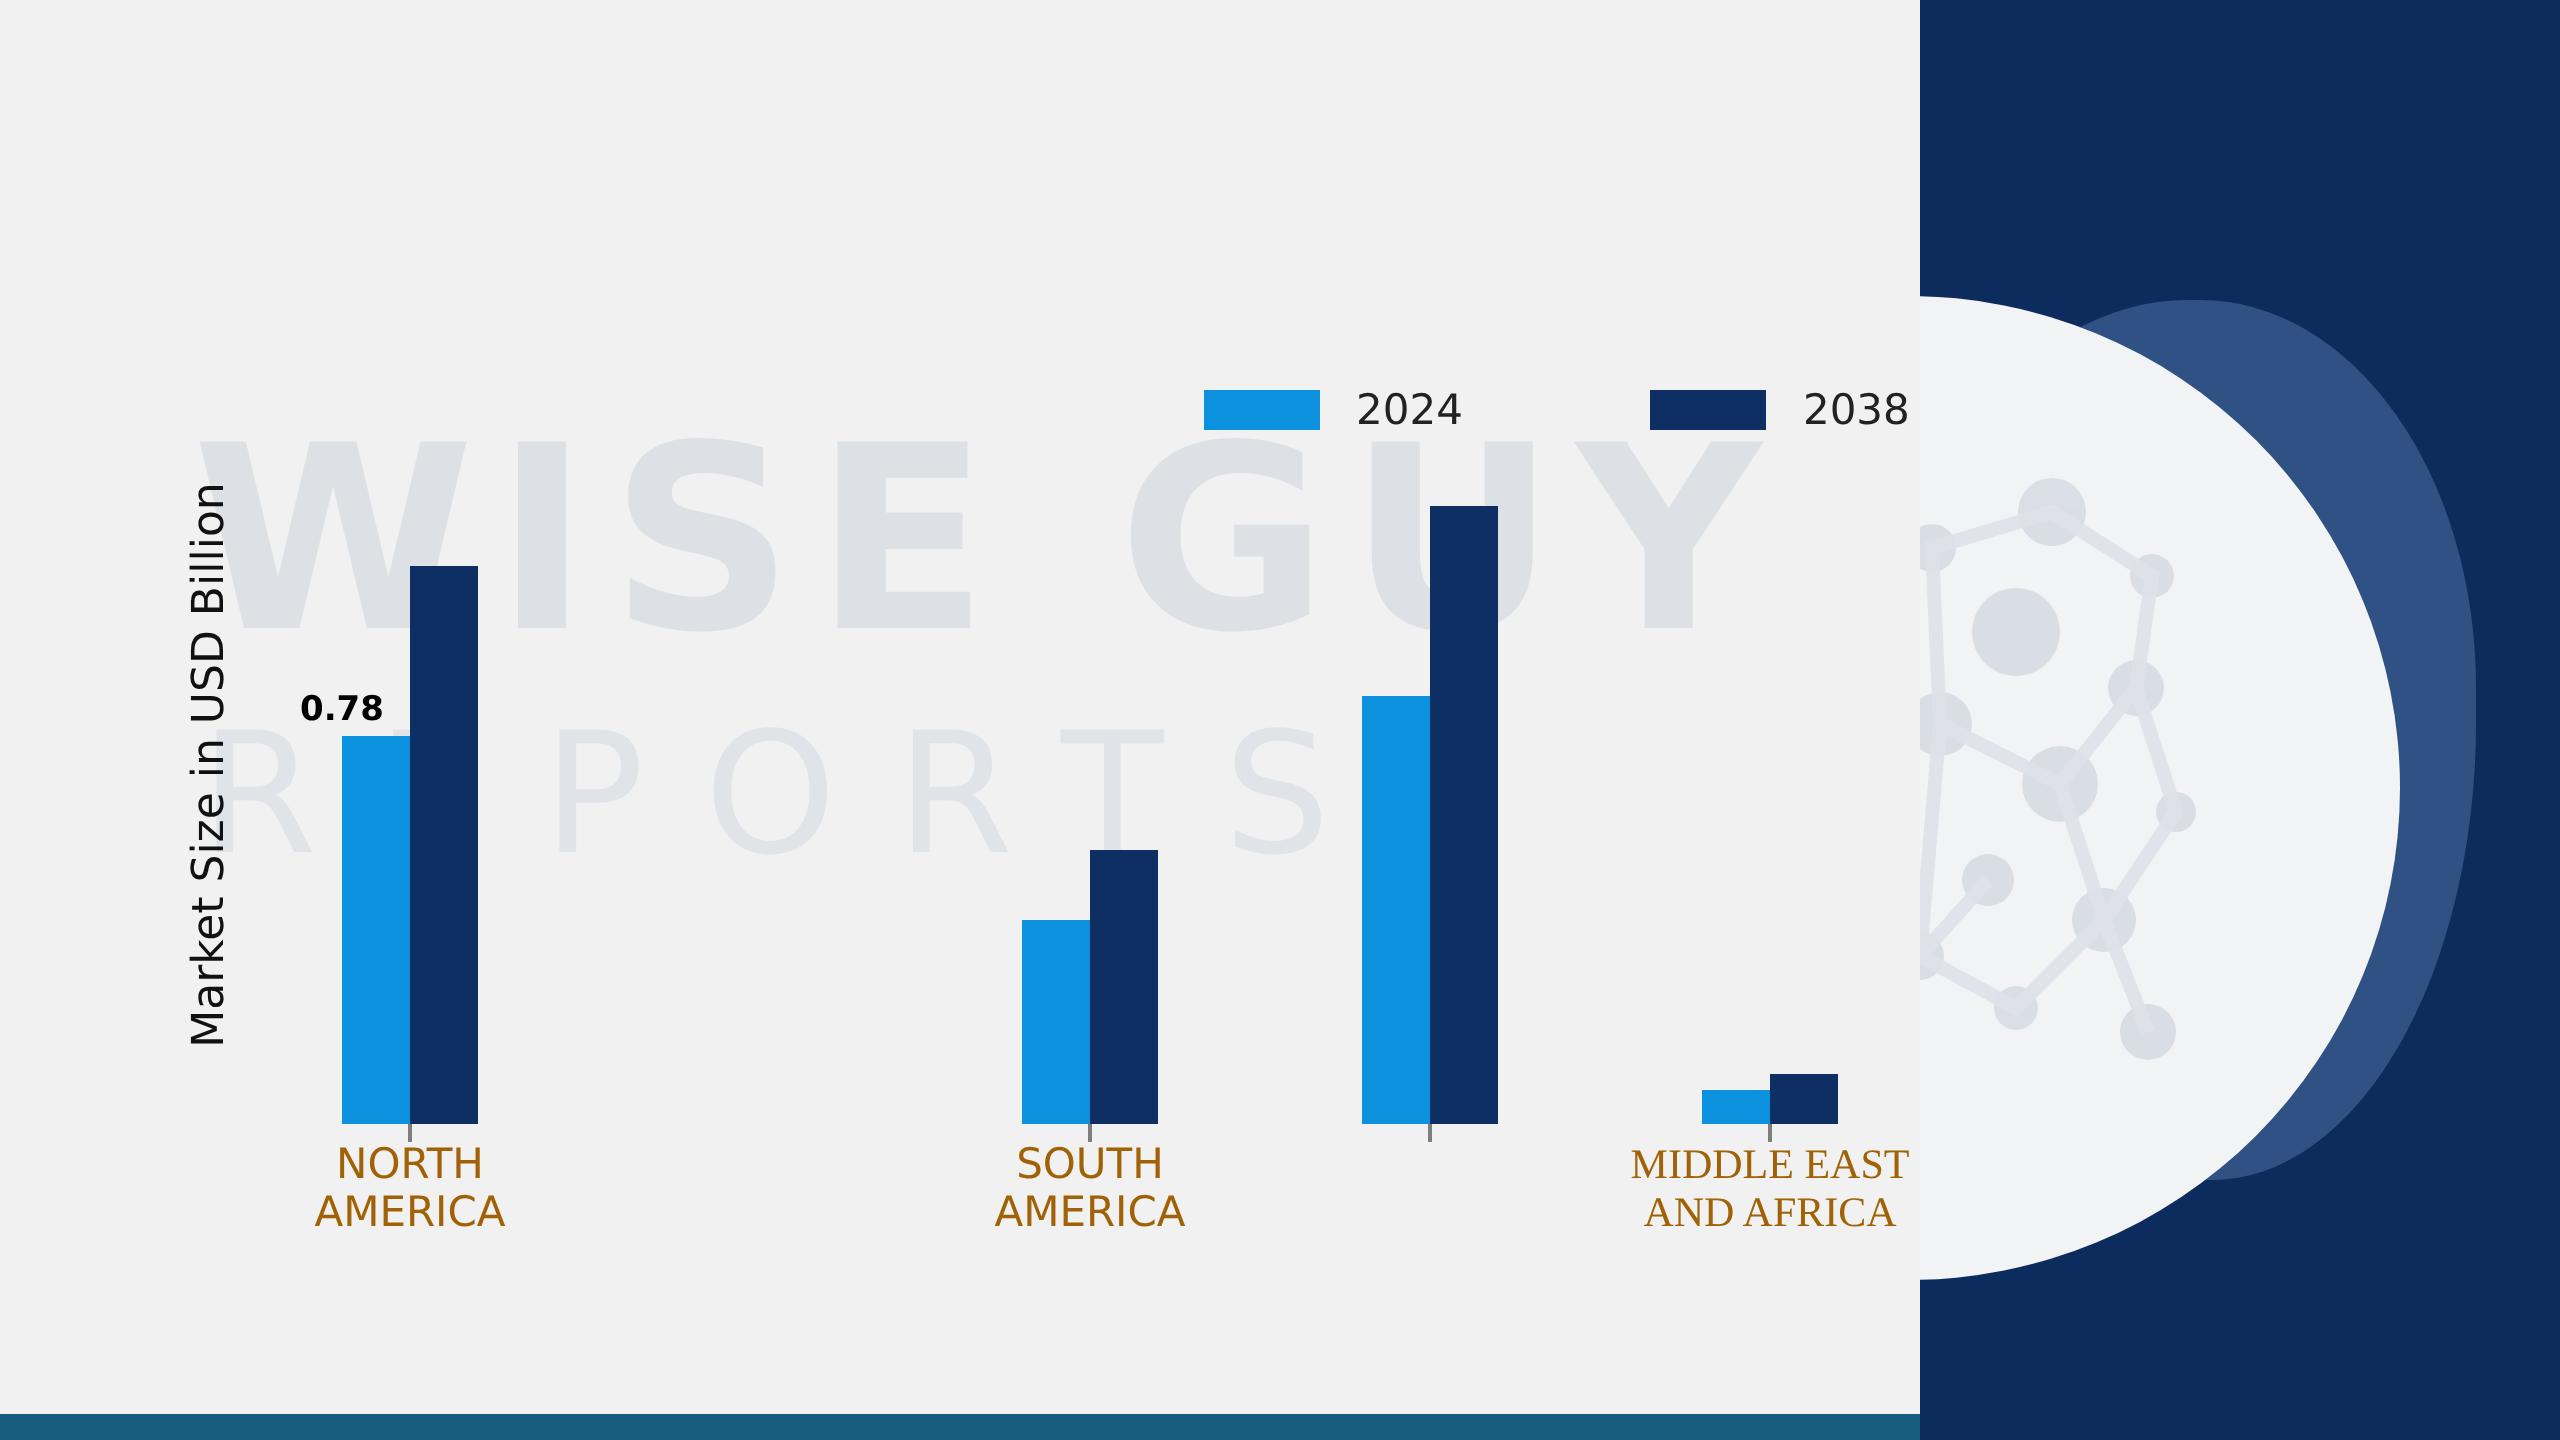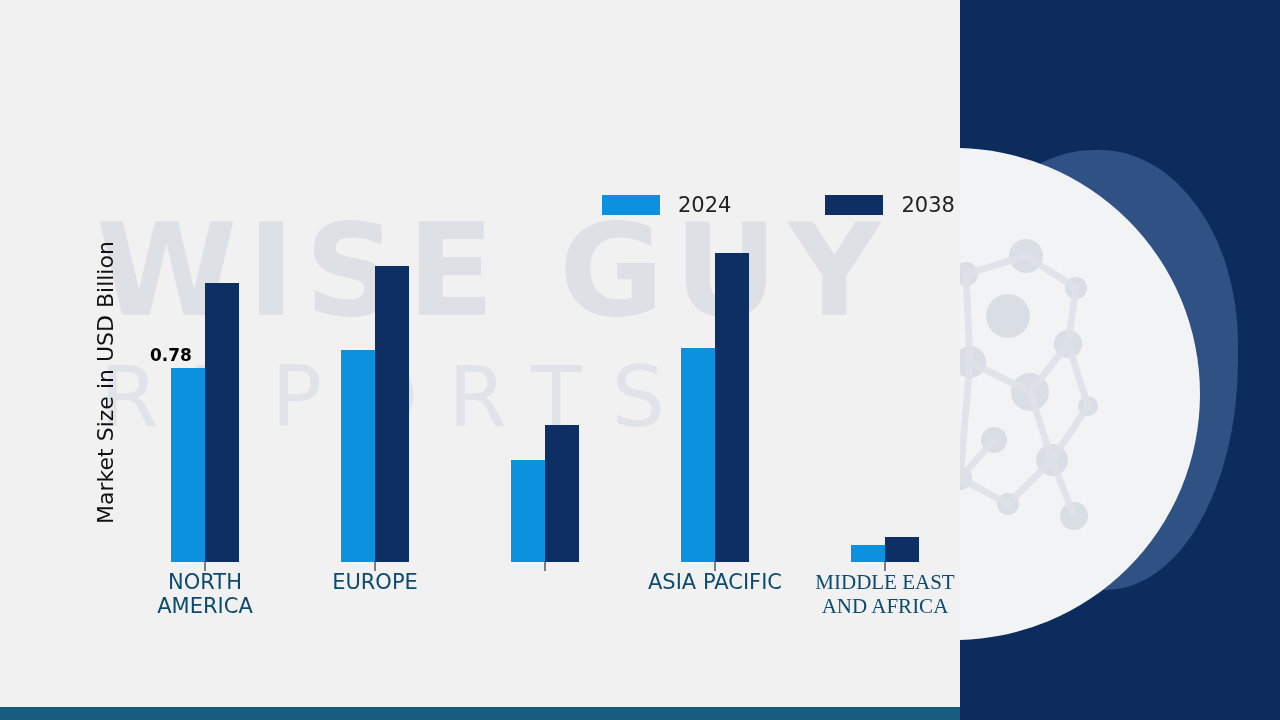--- a/index.html
+++ b/index.html
@@ -131,21 +131,21 @@
   .bar { width:34px; display:block; }
   .bar.y2024 { background:#0b91dd; }
   .bar.y2032 { background:#0d2f63; }
   .tick {
     position:absolute; bottom:-9px; left:68px;
     width:2px; height:9px; background:#7d7d7d;
   }
   .cat-label {
     position:absolute; top:370px; left:-16px;
     width:170px; text-align:center;
-    font-size:21px; line-height:1.16; color:#0c4a6e;
+    font-size:21px; line-height:1.16; color:#a16207;
   }
   .value-label {
     position:absolute;
     font-size:17px; font-weight:700; color:#000;
     white-space:nowrap;
   }
 </style>
 </head>
 <body>
 
@@ -177,42 +177,34 @@
     <div class="plot" id="plot">
       <div class="axis-line"></div>
     <div class="group" style="left: 46px;">
           <div class="bars">
             <div class="bar y2024" style="height: 194px; background: rgb(11, 145, 221);"></div>
             <div class="bar y2032" style="height: 279px; background: rgb(13, 47, 99);"></div>
           </div>
           <div class="tick"></div>
           <div class="cat-label">NORTH AMERICA</div>
         </div>
-        <div class="group" style="left: 216px;">
-          <div class="bars">
-            <div class="bar y2024" style="height: 212px; background: rgb(11, 145, 221);"></div>
-            <div class="bar y2032" style="height: 296px; background: rgb(13, 47, 99);"></div>
-          </div>
-          <div class="tick"></div>
-          <div class="cat-label">EUROPE</div>
-        </div>
         <div class="group" style="left: 386px;">
           <div class="bars">
             <div class="bar y2024" style="height: 102px; background: rgb(11, 145, 221);"></div>
             <div class="bar y2032" style="height: 137px; background: rgb(13, 47, 99);"></div>
           </div>
           <div class="tick"></div>
+          <div class="cat-label">SOUTH AMERICA</div>
         </div>
         <div class="group" style="left: 556px;">
           <div class="bars">
             <div class="bar y2024" style="height: 214px; background: rgb(11, 145, 221);"></div>
             <div class="bar y2032" style="height: 309px; background: rgb(13, 47, 99);"></div>
           </div>
           <div class="tick"></div>
-          <div class="cat-label">ASIA PACIFIC</div>
         </div>
         <div class="group" style="left: 726px; font-family: Liberation Serif, serif;">
           <div class="bars">
             <div class="bar y2024" style="height: 17px; background: rgb(11, 145, 221);"></div>
             <div class="bar y2032" style="height: 25px; background: rgb(13, 47, 99);"></div>
           </div>
           <div class="tick"></div>
           <div class="cat-label">MIDDLE EAST AND AFRICA</div>
         </div>
         <div class="value-label" style="left: 60px; top: 145px;">0.78</div>

